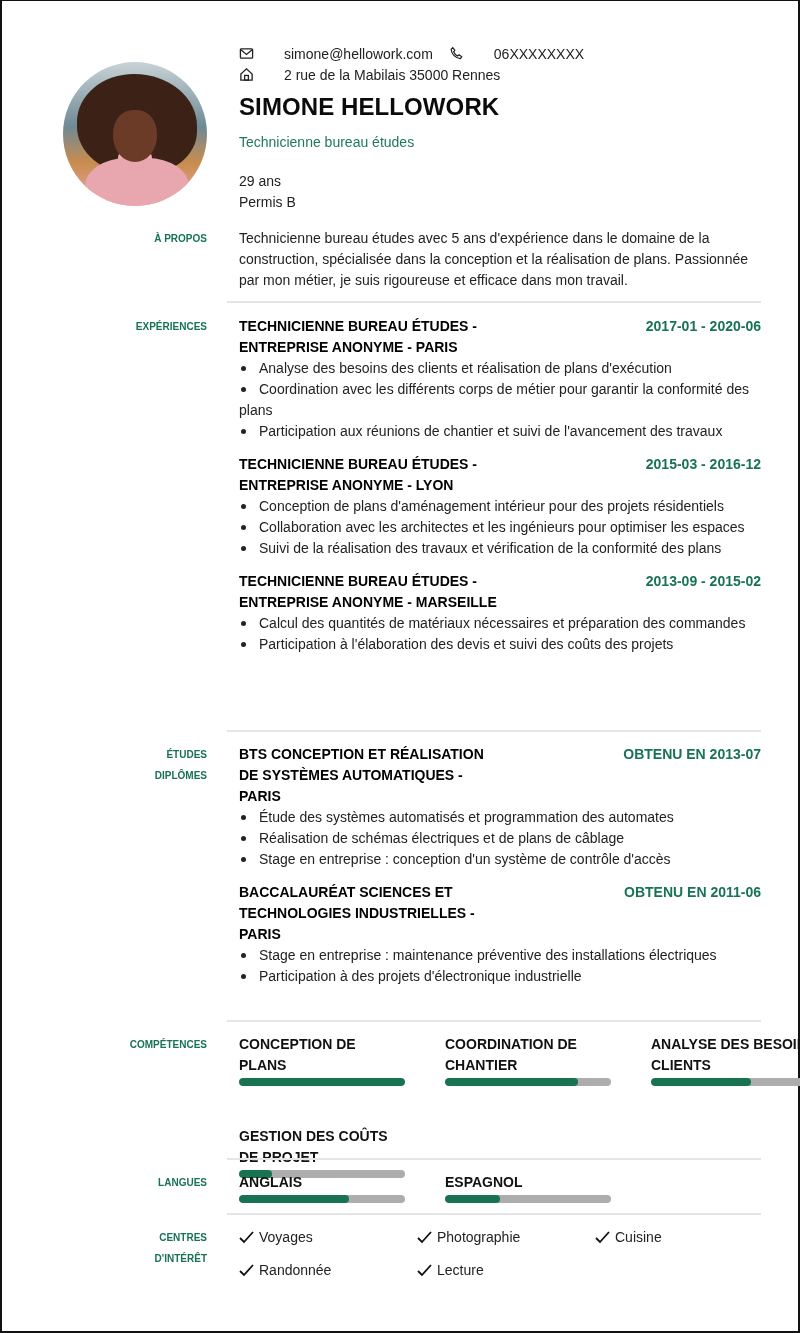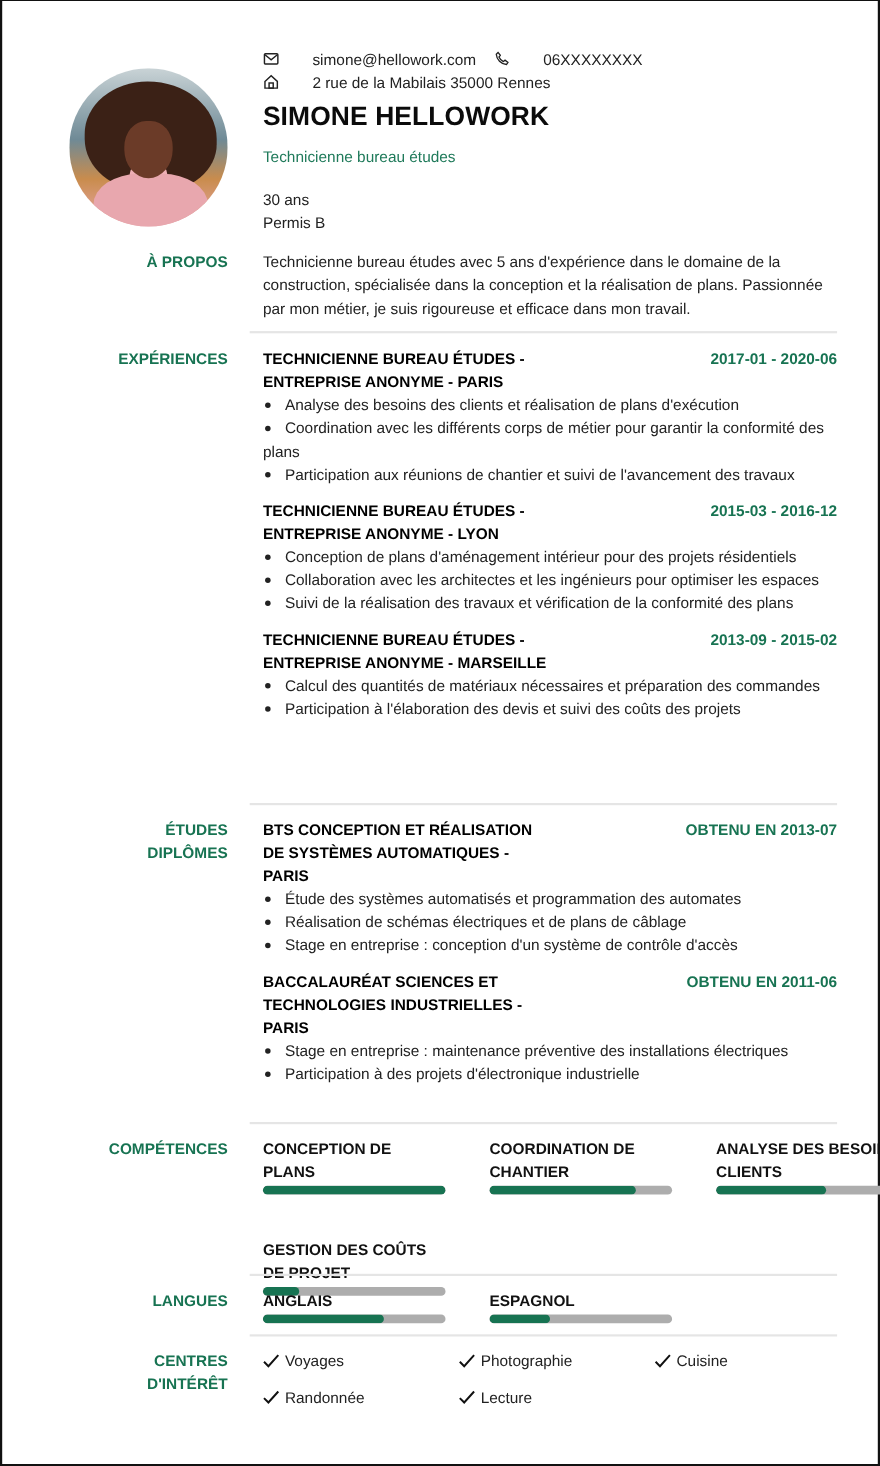--- a/index.html
+++ b/index.html
@@ -31,21 +31,21 @@
   .contact .row { display: flex; align-items: center; height: 21px; }
   .contact .item { display:flex; align-items:center; margin-right: 16px; gap: 25px; }
   .contact svg { width: 15px; height: 15px; margin-right: 5px; }
   .name { position:absolute; left:237px; top:92px; font-size:24px; font-weight:bold; color:#0b0b0b; letter-spacing:0.1px; }
   .jobtitle { position:absolute; left:237px; top:133px; font-size:14px; color:#1f7a5a; }
   .meta { position:absolute; left:237px; top:170px; font-size:14px; line-height:21px; color:#222; }
 
   .section { position:absolute; left:0; width:800px; }
   .label {
     position:absolute; left:60px; width:145px; text-align:right;
-    font-size:14px; font-weight:bold; color:#177352; line-height:21px; text-transform:uppercase;
+    font-size:10px; font-weight:bold; color:#177352; line-height:21px; text-transform:uppercase;
   }
   .content { position:absolute; left:237px; width:522px; line-height:21px; font-size:14px; color:#222; }
   .divider { position:absolute; left:225px; width:534px; height:2px; background:#e5e5e5; }
 
   .entry { position: relative; margin-bottom: 12px; }
   .entry-head { display:flex; justify-content:space-between; }
   .entry-title { font-weight:bold; color:#000000; width: 260px; text-transform: uppercase; }
   .entry-date { font-weight:bold; color:#177352; white-space:nowrap; }
   .bullets { list-style: none; }
   .bullets li { position:relative; padding-left: 0; text-indent: 20px; }
@@ -99,21 +99,21 @@
               <rect x="6" y="9" width="4" height="5"></rect>
             </svg>
           <span>2 rue de la Mabilais 35000 Rennes</span>
         </span>
       </div>
     </div>
 
     <div class="name">SIMONE HELLOWORK</div>
     <div class="jobtitle">Technicienne bureau études</div>
     <div class="meta">
-      <div>30 ans</div>
+      <div>29 ans</div>
       <div>Permis B</div>
     </div>
   </div>
 
   <div class="section" style="top:227px;">
     <div class="label" style="top:0;">À PROPOS</div>
     <div class="content" style="top:0;">Technicienne bureau études avec 5 ans d'expérience dans le domaine de la construction, spécialisée dans la conception et la réalisation de plans. Passionnée par mon métier, je suis rigoureuse et efficace dans mon travail.</div>
   </div>
   <div class="divider" style="top:300px;"></div>
 

